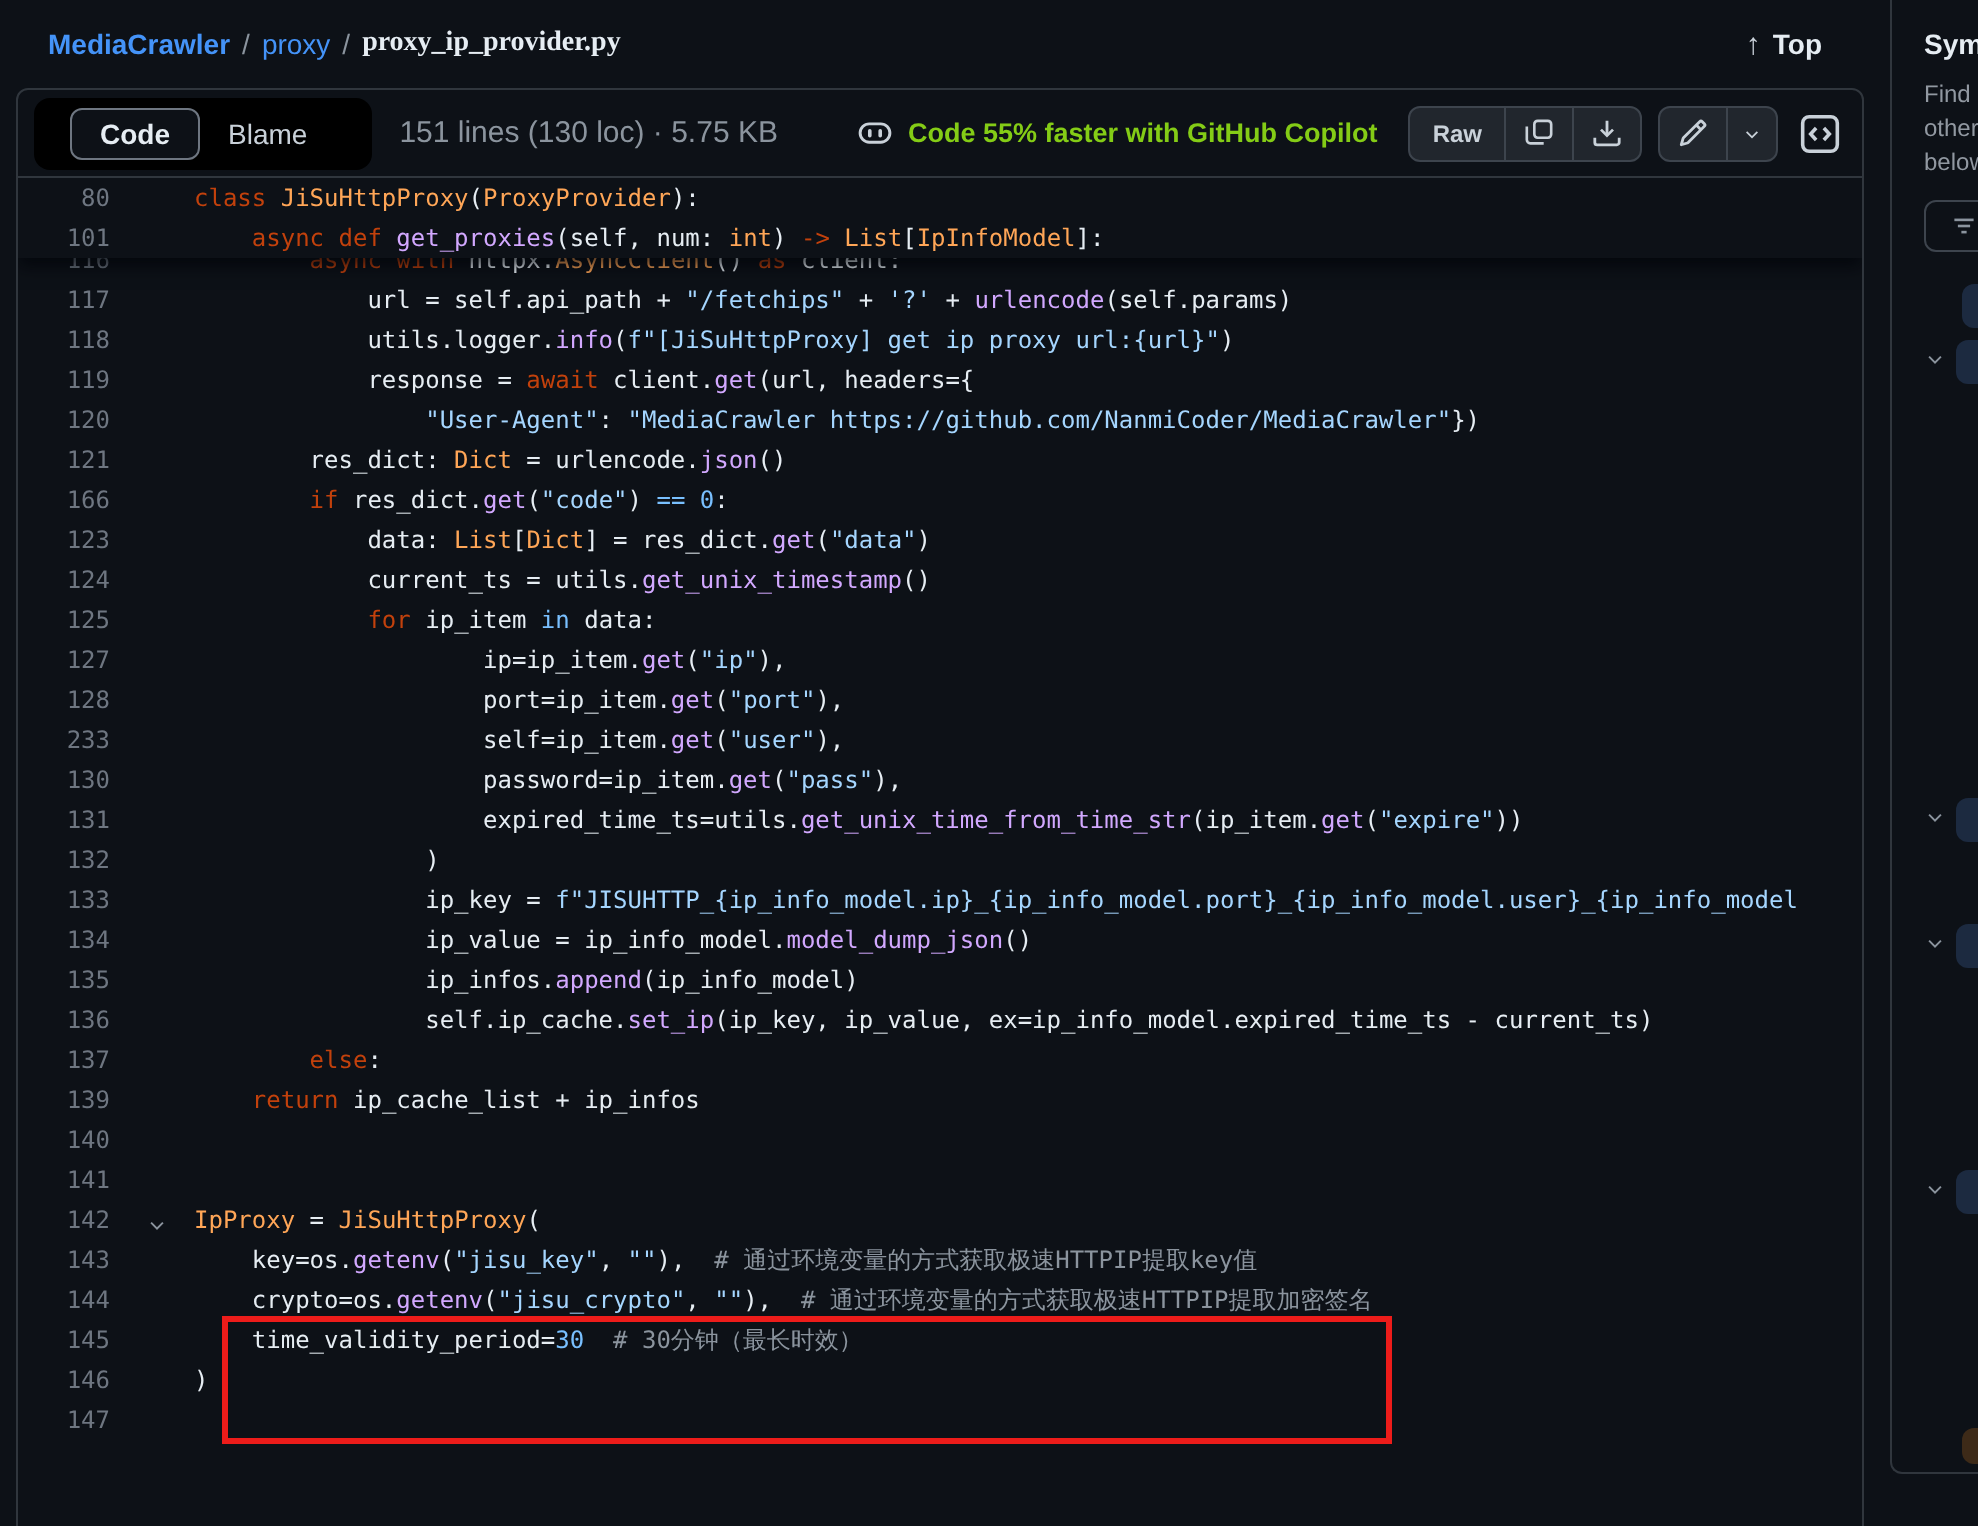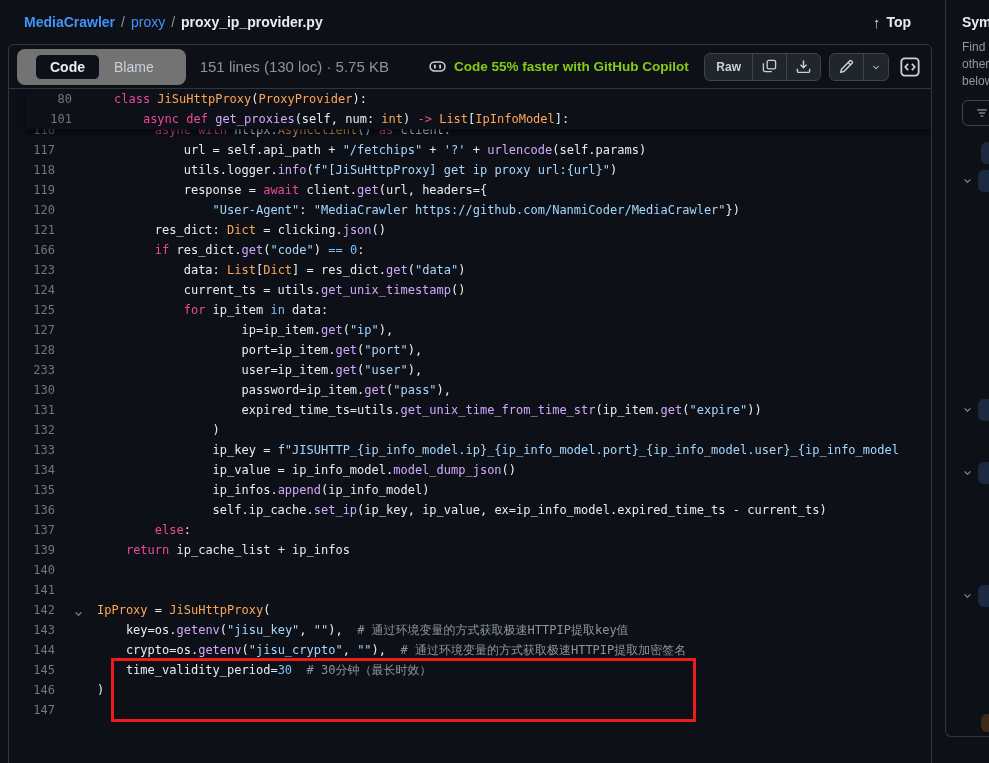--- a/index.html
+++ b/index.html
@@ -6,31 +6,31 @@
   .screen{position:relative;width:989px;height:763px;overflow:hidden;background:#0d1117;
           font-family:"Liberation Sans",sans-serif;color:#e6edf3;}
 
   
   .crumb-row{position:absolute;top:0;left:0;width:100%;height:44px;}
   .breadcrumb{position:absolute;left:24px;top:0;height:44px;display:flex;align-items:center;
               font-size:14px;white-space:nowrap;}
   .breadcrumb a{color:#4493f8;text-decoration:none;cursor:pointer;}
   .breadcrumb .repo{font-weight:600;}
   .breadcrumb .sep{color:#8b949e;margin:0 6px;}
-  .breadcrumb .file{font-weight:600;color:#e6edf3;}
+  .breadcrumb .file{font-weight:600;color:#e6edf3;font-family:Liberation Serif, serif;}
   .top-link{position:absolute;right:78px;top:0;height:44px;display:flex;align-items:center;gap:6px;
             font-size:14px;font-weight:600;color:#e6edf3;cursor:pointer;}
   .top-link .arrow{color:#c9d1d9;font-weight:400;font-size:15px;}
 
   
   .code-panel{position:absolute;left:8px;top:44px;width:924px;height:724px;box-sizing:border-box;
               border:1px solid #30363d;border-radius:6px 6px 0 0;background:#0d1117;overflow:hidden;}
   .toolbar{height:44px;box-sizing:border-box;border-bottom:1px solid #30363d;
            display:flex;align-items:center;padding:0 8px;}
-  .segmented{display:flex;align-items:center;background:#737373;border-radius:8px;padding:18px;height:30px;box-sizing:border-box;}
+  .segmented{display:flex;align-items:center;background:#000000;border-radius:8px;padding:18px;height:30px;box-sizing:border-box;}
   .seg-btn{border:none;background:transparent;color:#c9d1d9;font-size:14px;padding:0 14px;height:26px;
            border-radius:6px;cursor:pointer;font-family:inherit;}
   .seg-btn.active{background:#0d1117;border:1px solid #6e7681;color:#e6edf3;font-weight:600;}
   .meta{color:#8b949e;font-size:15px;margin-left:14px;white-space:nowrap;}
   .copilot{display:flex;align-items:center;gap:8px;margin-left:40px;white-space:nowrap;}
   .copilot .txt{font-size:13.5px;font-weight:600;color:#84cc16;}
   .tb-right{margin-left:auto;display:flex;align-items:center;gap:8px;}
   .btn-group{display:flex;align-items:stretch;border:1px solid #3d444d;border-radius:6px;
              overflow:hidden;background:#21262d;height:28px;box-sizing:border-box;}
   .gbtn{display:flex;align-items:center;justify-content:center;background:transparent;border:none;
@@ -41,23 +41,23 @@
               background:transparent;border:none;cursor:pointer;color:#c9d1d9;padding:0;}
 
   
   .code-body{position:relative;width:100%;height:676px;overflow:hidden;}
   .rows{position:absolute;top:31px;left:0;right:0;}
   .crow{display:flex;height:20px;line-height:20px;}
   .ln{flex:0 0 46px;text-align:right;color:#6e7681;font:12px/20px "DejaVu Sans Mono",monospace;cursor:pointer;}
   .gut{flex:0 0 42px;position:relative;}
   .gut .chev{position:absolute;left:18px;top:4px;color:#8b949e;cursor:pointer;}
   .crow code{font:12px/20px "DejaVu Sans Mono",monospace;white-space:pre;color:#e6edf3;}
-  .tk{color:#ec4899}.tf{color:#d2a8ff}.tt{color:#ffa657}.ts{color:#a5d6ff}
+  .tk{color:#c2410c}.tf{color:#d2a8ff}.tt{color:#ffa657}.ts{color:#a5d6ff}
   .tn{color:#79c0ff}.tc{color:#8b949e}.tp{color:#e6edf3}
-  .sticky{position:absolute;top:0;left:17px;right:0;height:40px;background:#0d1117;z-index:5;
+  .sticky{position:absolute;top:0;left:0;right:0;height:40px;background:#0d1117;z-index:5;
           box-shadow:0 4px 8px rgba(1,4,9,0.75);}
   .annotation-box{position:absolute;left:102px;top:569px;width:585px;height:64px;box-sizing:border-box;
                   border:3px solid #ed1c1a;z-index:4;pointer-events:none;}
 
   
   .symbols-panel{position:absolute;left:945px;top:0;width:80px;height:737px;box-sizing:border-box;
                  background:#0d1117;border:1px solid #30363d;border-right:none;border-top:none;
                  border-radius:0 0 0 6px;padding:14px 0 0 16px;}
   .symbols-panel h2{margin:0;font-size:14px;font-weight:700;color:#e6edf3;white-space:nowrap;}
   .sym-desc{margin-top:9px;}
@@ -181,21 +181,21 @@
             <code><span class="tp">            response = </span><span class="tk">await</span><span class="tp"> client.</span><span class="tf">get</span><span class="tp">(url, headers={</span></code>
           </div>
           <div class="crow">
             <span class="ln">120</span>
             <span class="gut"></span>
             <code><span class="tp">                </span><span class="ts">"User-Agent"</span><span class="tp">: </span><span class="ts">"MediaCrawler https://github.com/NanmiCoder/MediaCrawler"</span><span class="tp">})</span></code>
           </div>
           <div class="crow">
             <span class="ln">121</span>
             <span class="gut"></span>
-            <code><span class="tp">        res_dict: </span><span class="tt">Dict</span><span class="tp"> = clicking.</span><span class="tf">json</span><span class="tp">()</span></code>
+            <code><span class="tp">        res_dict: </span><span class="tt">Dict</span><span class="tp"> = urlencode.</span><span class="tf">json</span><span class="tp">()</span></code>
           </div>
           <div class="crow">
             <span class="ln">166</span>
             <span class="gut"></span>
             <code><span class="tp">        </span><span class="tk">if</span><span class="tp"> res_dict.</span><span class="tf">get</span><span class="tp">(</span><span class="ts">"code"</span><span class="tp">) </span><span class="tn">==</span><span class="tp"> </span><span class="tn">0</span><span class="tp">:</span></code>
           </div>
           <div class="crow">
             <span class="ln">123</span>
             <span class="gut"></span>
             <code><span class="tp">            data: </span><span class="tt">List</span><span class="tp">[</span><span class="tt">Dict</span><span class="tp">] = res_dict.</span><span class="tf">get</span><span class="tp">(</span><span class="ts">"data"</span><span class="tp">)</span></code>
@@ -216,21 +216,21 @@
             <code><span class="tp">                    ip=ip_item.</span><span class="tf">get</span><span class="tp">(</span><span class="ts">"ip"</span><span class="tp">),</span></code>
           </div>
           <div class="crow">
             <span class="ln">128</span>
             <span class="gut"></span>
             <code><span class="tp">                    port=ip_item.</span><span class="tf">get</span><span class="tp">(</span><span class="ts">"port"</span><span class="tp">),</span></code>
           </div>
           <div class="crow">
             <span class="ln">233</span>
             <span class="gut"></span>
-            <code><span class="tp">                    user=ip_item.</span><span class="tf">get</span><span class="tp">(</span><span class="ts">"user"</span><span class="tp">),</span></code>
+            <code><span class="tp">                    self=ip_item.</span><span class="tf">get</span><span class="tp">(</span><span class="ts">"user"</span><span class="tp">),</span></code>
           </div>
           <div class="crow">
             <span class="ln">130</span>
             <span class="gut"></span>
             <code><span class="tp">                    password=ip_item.</span><span class="tf">get</span><span class="tp">(</span><span class="ts">"pass"</span><span class="tp">),</span></code>
           </div>
           <div class="crow">
             <span class="ln">131</span>
             <span class="gut"></span>
             <code><span class="tp">                    expired_time_ts=utils.</span><span class="tf">get_unix_time_from_time_str</span><span class="tp">(ip_item.</span><span class="tf">get</span><span class="tp">(</span><span class="ts">"expire"</span><span class="tp">))</span></code>

